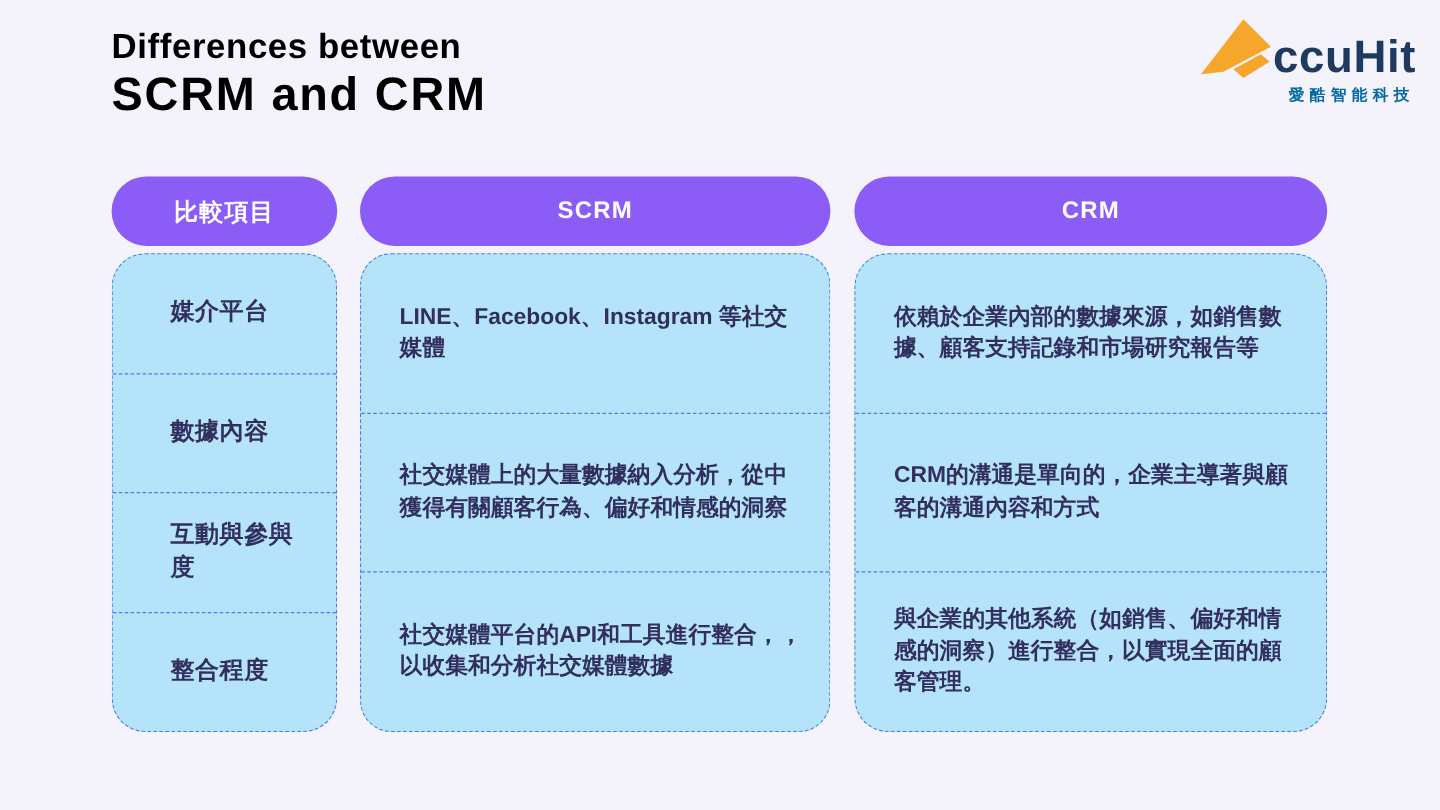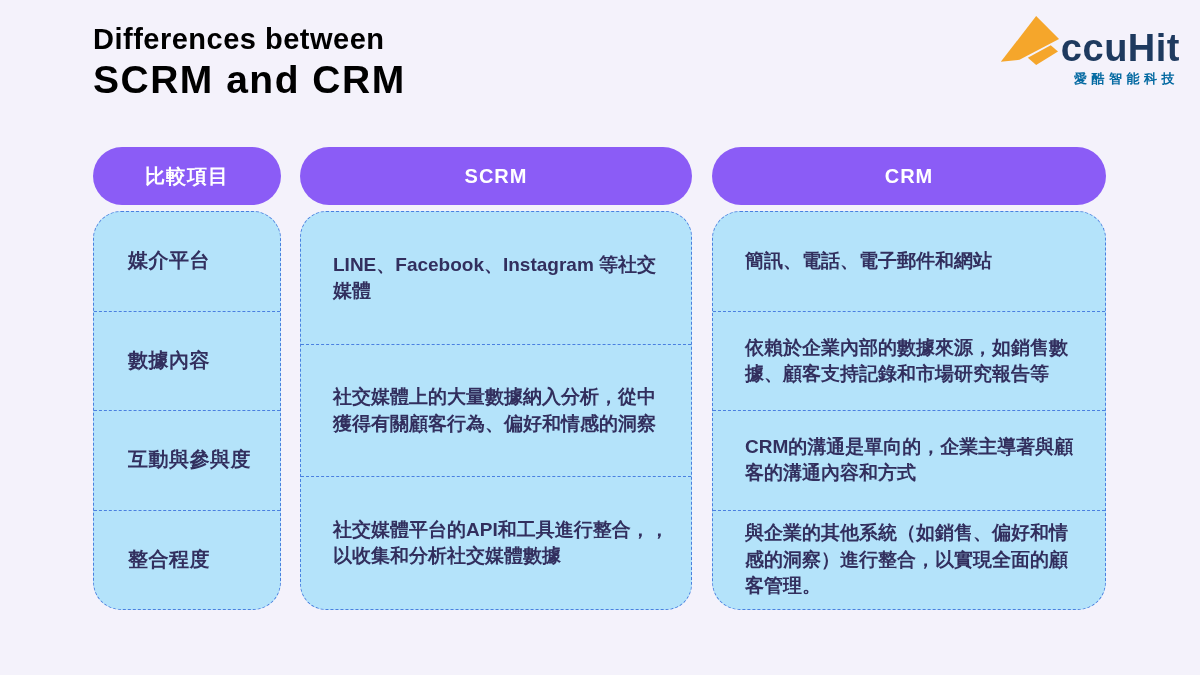--- a/index.html
+++ b/index.html
@@ -49,21 +49,21 @@
   #col-crm    { left: 712px; width: 394px; }
 
   .cell {
     flex: 1; display: flex; align-items: center;
     padding: 8px 22px 8px 32px;
     color: #322f5e; font-weight: 700;
     font-size: 19px; line-height: 1.38;
     box-sizing: border-box;
   }
   .cell:not(:last-child) { border-bottom: 1.6px dashed #4a80e0; }
-  #col-labels .cell { font-size: 20px; padding-left: 34px; letter-spacing: 0.5px; }
+  #col-labels .cell { font-size: 20px; padding-left: 48px; letter-spacing: 0.5px; }
 </style>
 </head>
 <body>
 
 <div class="title">
   <div class="l1">Differences between</div>
   <div class="l2">SCRM and CRM</div>
 </div>
 
 <div class="logo">
@@ -88,17 +88,16 @@
   <div class="cell">整合程度</div>
 </div>
 
 <div class="col" id="col-scrm">
   <div class="cell">LINE、Facebook、Instagram 等社交媒體</div>
   <div class="cell">社交媒體上的大量數據納入分析，從中獲得有關顧客行為、偏好和情感的洞察</div>
   <div class="cell">社交媒體平台的API和工具進行整合，，以收集和分析社交媒體數據</div>
 </div>
 
 <div class="col" id="col-crm">
-  <div class="cell">簡訊、電話、電子郵件和網站</div>
   <div class="cell">依賴於企業內部的數據來源，如銷售數據、顧客支持記錄和市場研究報告等</div>
   <div class="cell">CRM的溝通是單向的，企業主導著與顧客的溝通內容和方式</div>
   <div class="cell">與企業的其他系統（如銷售、偏好和情感的洞察）進行整合，以實現全面的顧客管理。</div>
 </div>
 
 </body></html>

